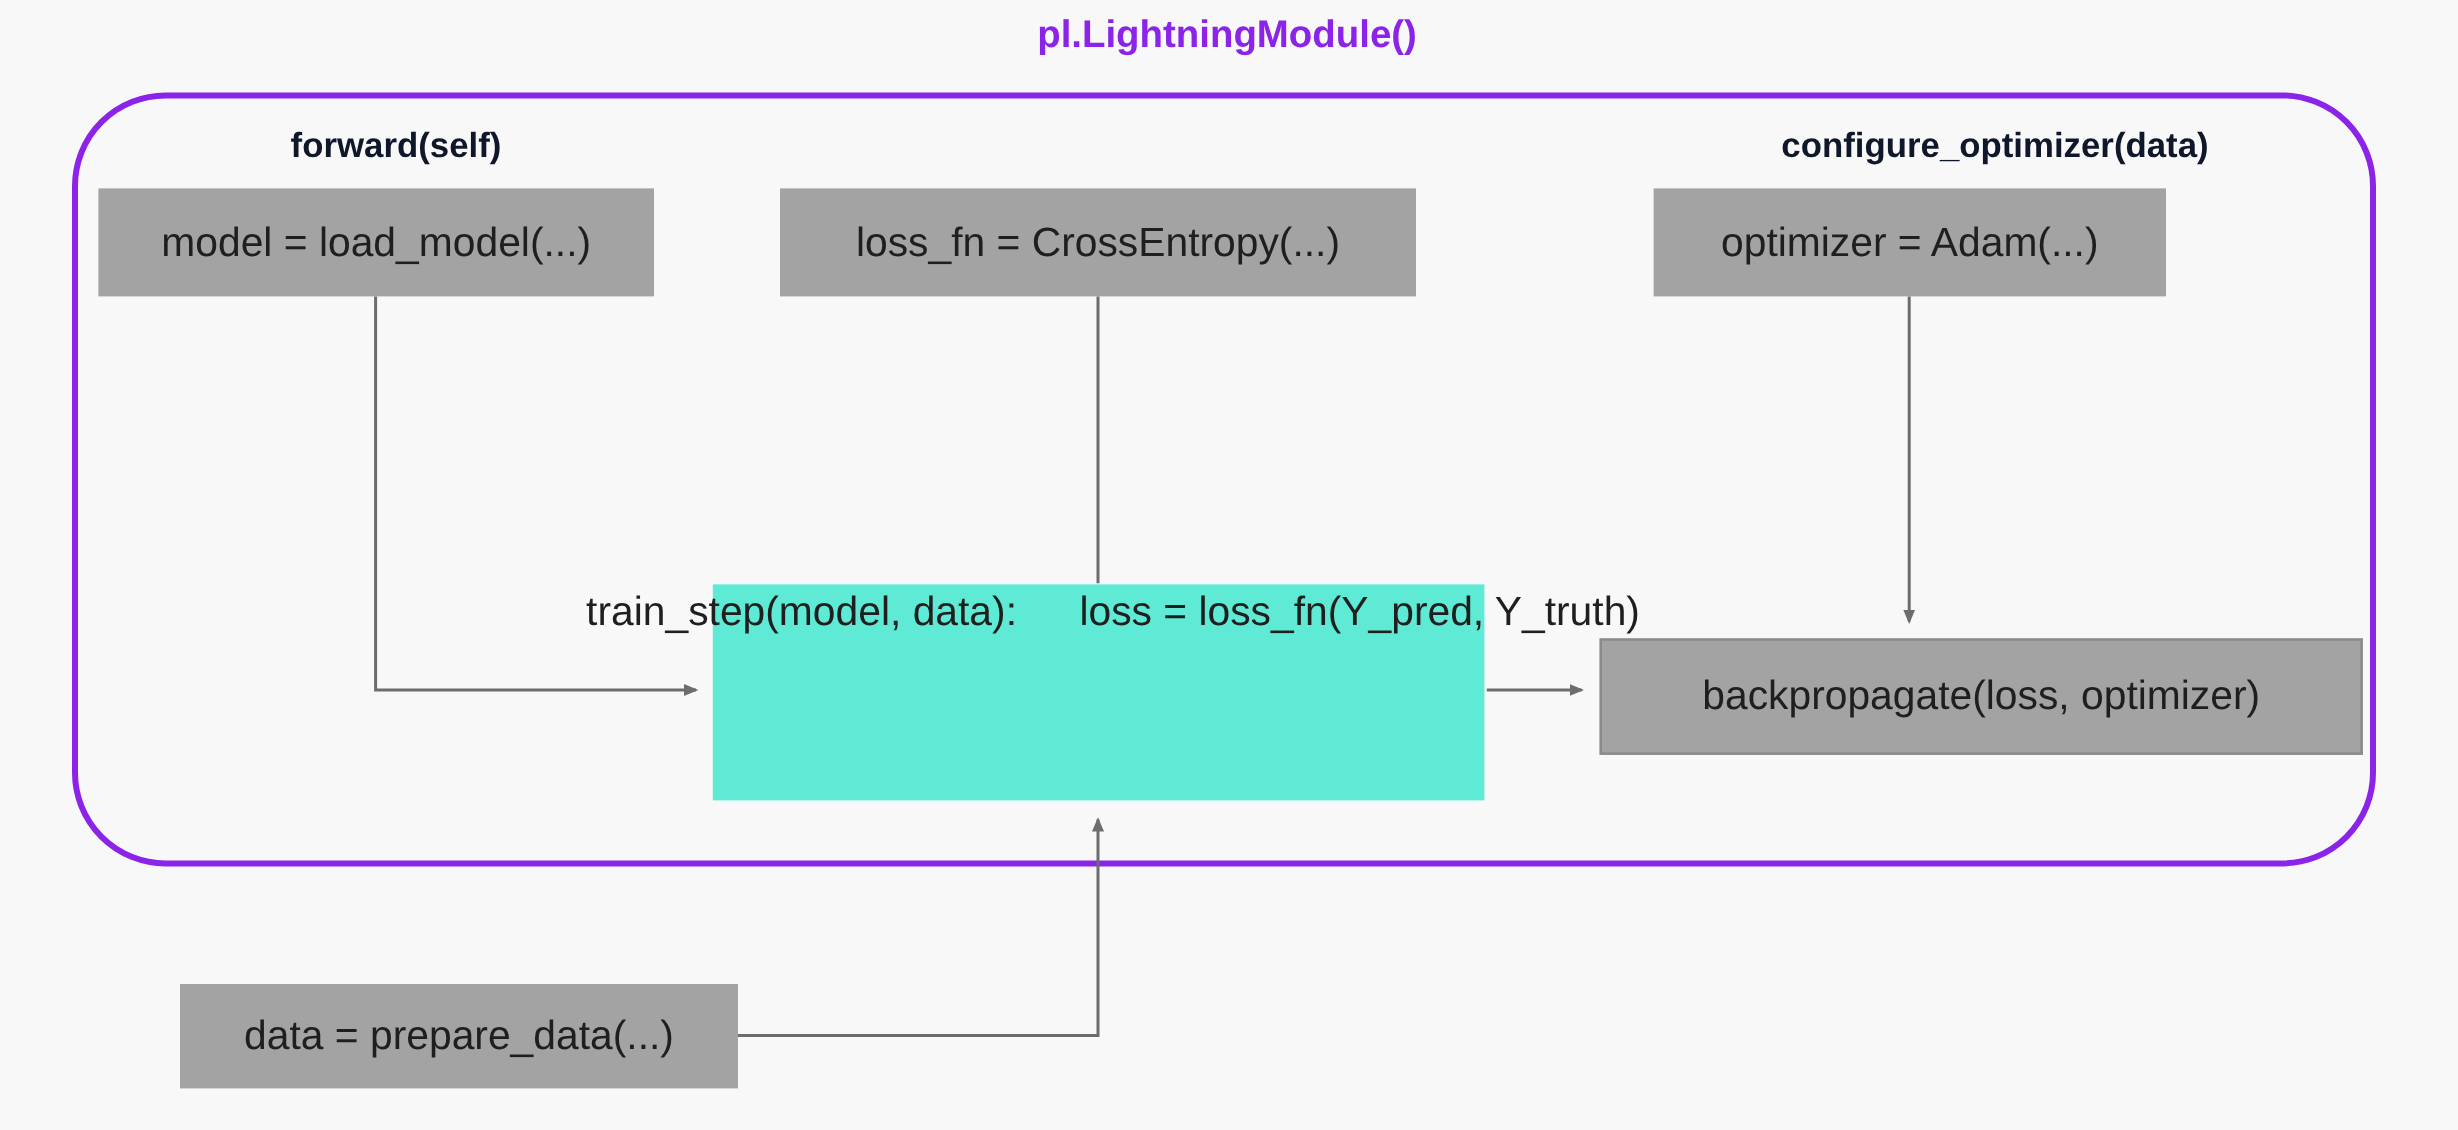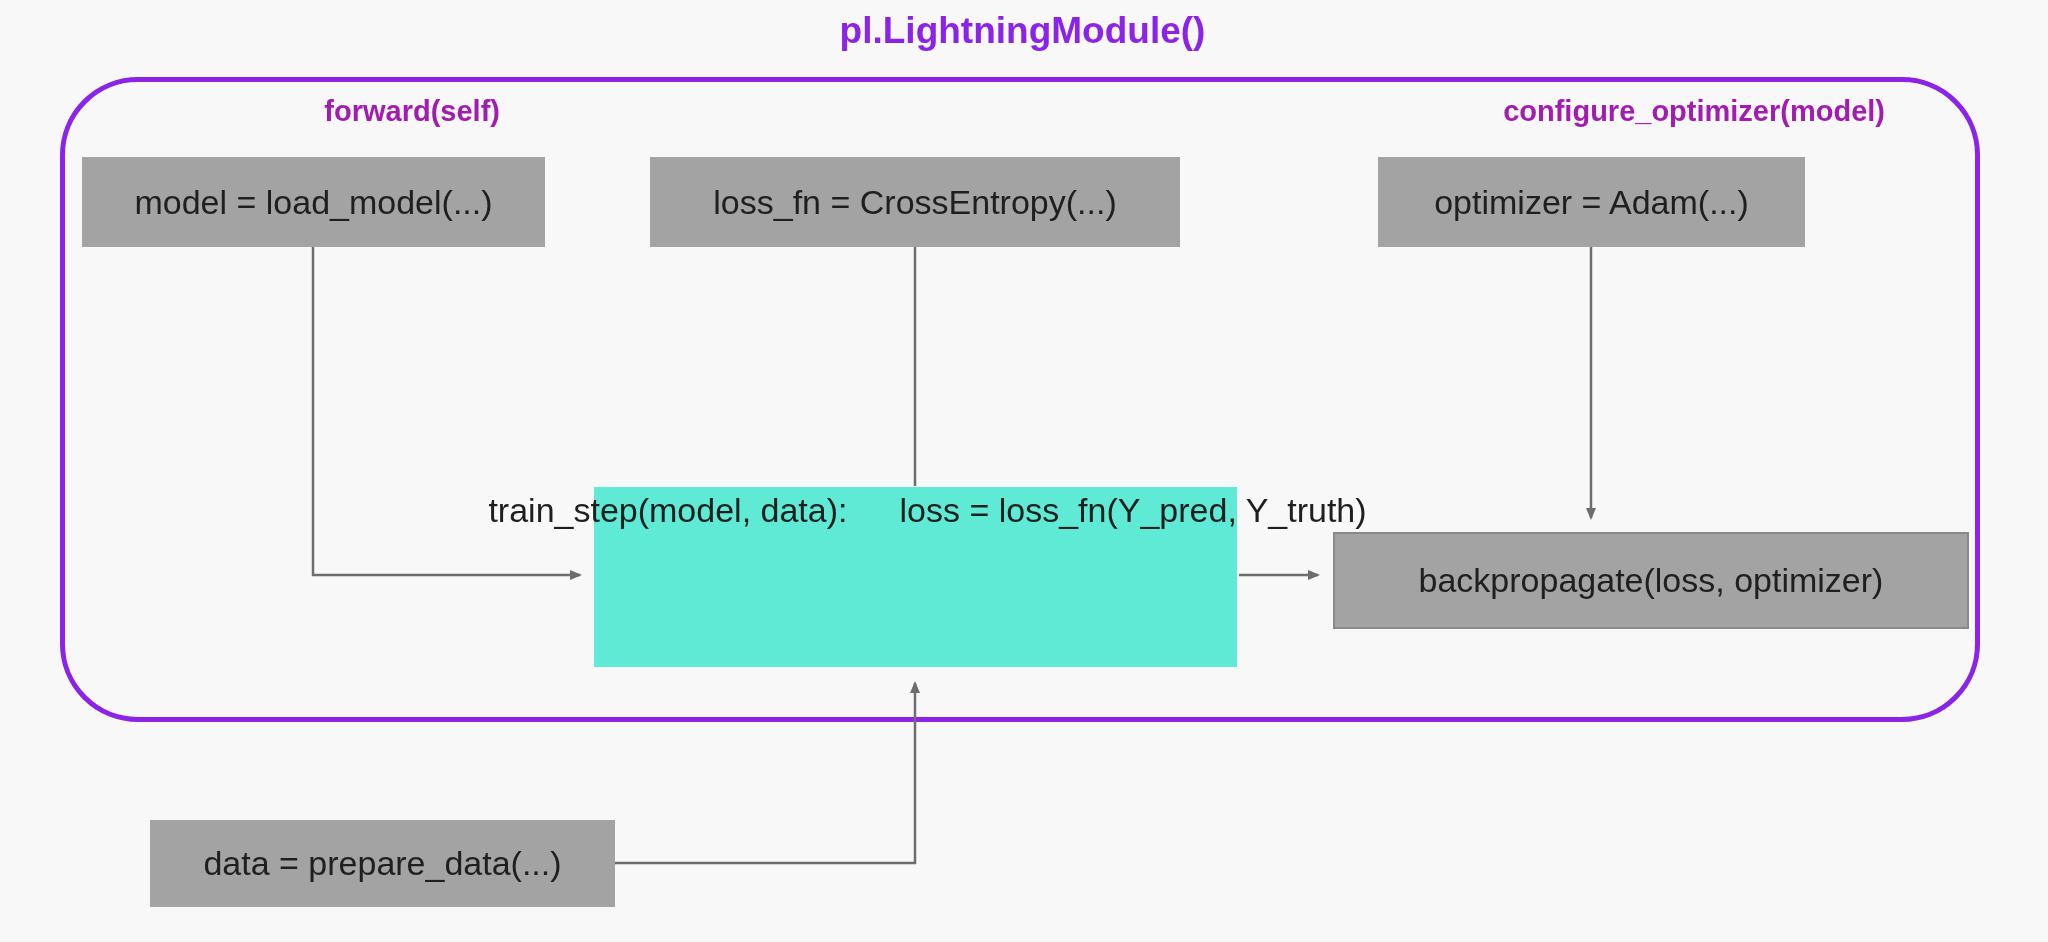--- a/index.html
+++ b/index.html
@@ -9,39 +9,40 @@
     height: 942px;
     background: #f8f8f9;
     font-family: "Liberation Sans", sans-serif;
     color: #1f1f1f;
     overflow: hidden;
   }
   .title {
     position: absolute;
     left: 60px; top: 10px; width: 1925px;
     text-align: center;
-    font-size: 37px;
+    font-size: 32px;
     font-weight: bold;
     color: #8b24e8;
   }
   .module-frame {
     position: absolute;
     left: 60px; top: 77px;
     width: 1920px; height: 645px;
     border: 5px solid #8b24e8;
     border-radius: 78px;
     background: transparent;
     box-sizing: border-box;
   }
   .fn-label {
     position: absolute;
     font-size: 29px;
     font-weight: bold;
-    color: #a21caf;
-    text-align: right;
+    color: #0f172a;
+    text-align: center;
+    margin-top: 11px;
   }
   .lbl-forward { left: 160px; top: 95px; width: 340px; }
   .lbl-confopt { left: 1440px; top: 95px; width: 445px; }
   .lbl-trainstep { left: 660px; top: 423px; width: 400px; }
   .code-box {
     position: absolute;
     background: #a3a3a3;
     font-size: 34px;
     display: flex;
     align-items: center;
@@ -78,21 +79,21 @@
 <body>
 
 <div id="canvas">
 
   <div class="title">pl.LightningModule()</div>
 
   <div class="module-frame"></div>
 
   <div class="fn-label lbl-forward">forward(self)</div>
 
-  <div class="fn-label lbl-confopt">configure_optimizer(model)</div>
+  <div class="fn-label lbl-confopt">configure_optimizer(data)</div>
 
 
   <div class="code-box box-model">model = load_model(...)</div>
 
   <div class="code-box box-loss">loss_fn = CrossEntropy(...)</div>
 
   <div class="code-box box-opt">optimizer = Adam(...)</div>
 
   <div class="code-box box-trainstep">
     <div class="code-line">train_step(model, data):</div>

